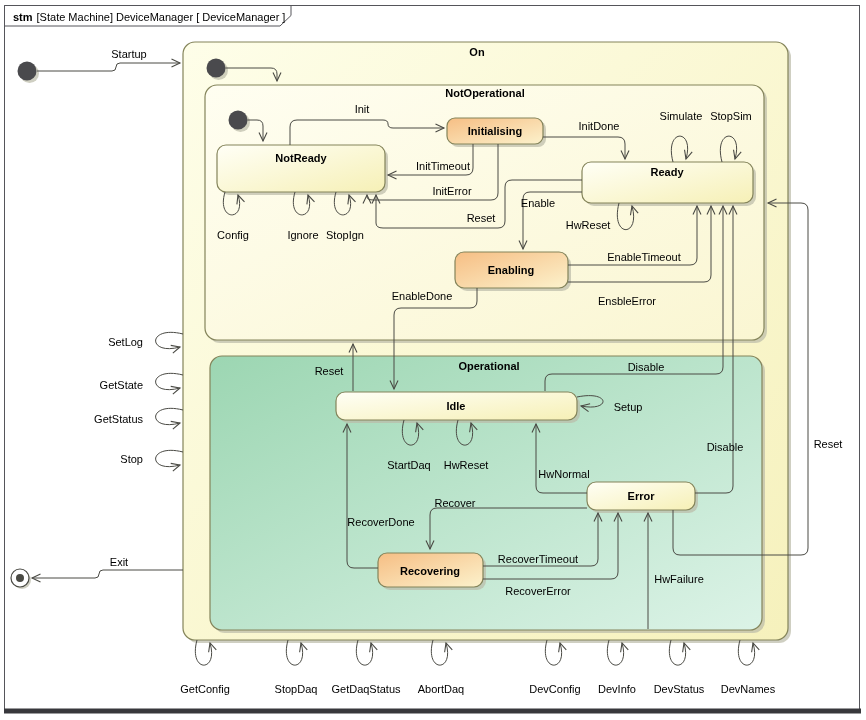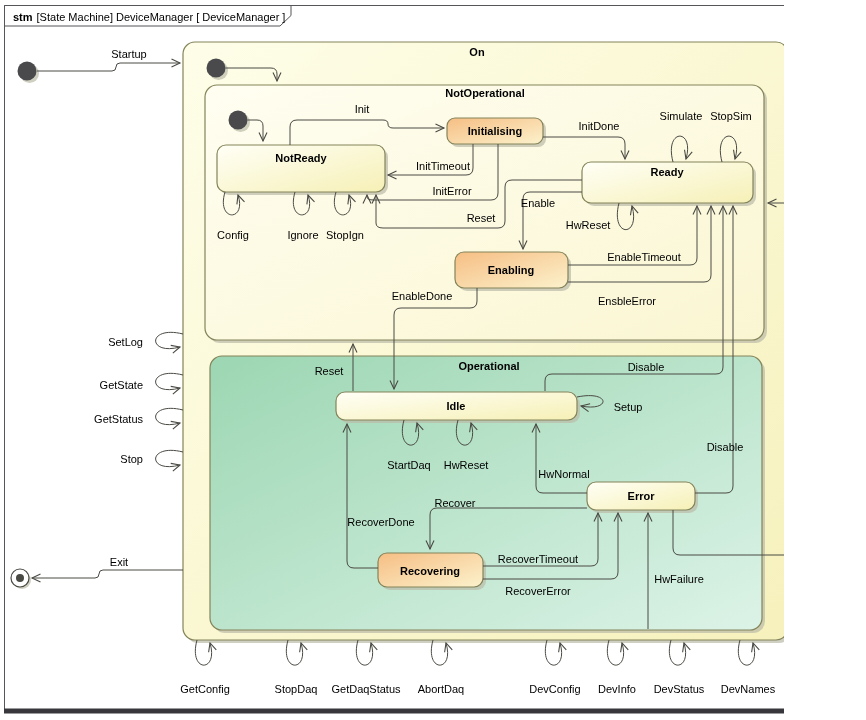--- a/index.html
+++ b/index.html
@@ -1,16 +1,16 @@
 <!DOCTYPE html>
 <html><head>
 <meta charset="utf-8">
 <style>
   html,body{margin:0;padding:0;background:#fff;}
-  .canvas{position:relative;width:784px;height:720px;background:#ffffff;font-family:"Liberation Sans",sans-serif;overflow:hidden;}
+  .canvas{position:relative;width:866px;height:720px;background:#ffffff;font-family:"Liberation Sans",sans-serif;overflow:hidden;}
   svg{position:absolute;left:0;top:0;}
   text{font-family:"Liberation Sans",sans-serif;font-size:11px;fill:#000;}
   .lbl{text-anchor:middle;}
   .lble{text-anchor:end;}
   .bold{font-weight:bold;}
   .st{stroke:#84845A;stroke-width:1.2;}
   .ln{fill:none;stroke:#4A4A44;stroke-width:1;}
   .sh{fill:#BBBBA8;opacity:.7;stroke:none;}
 </style>
 </head>

